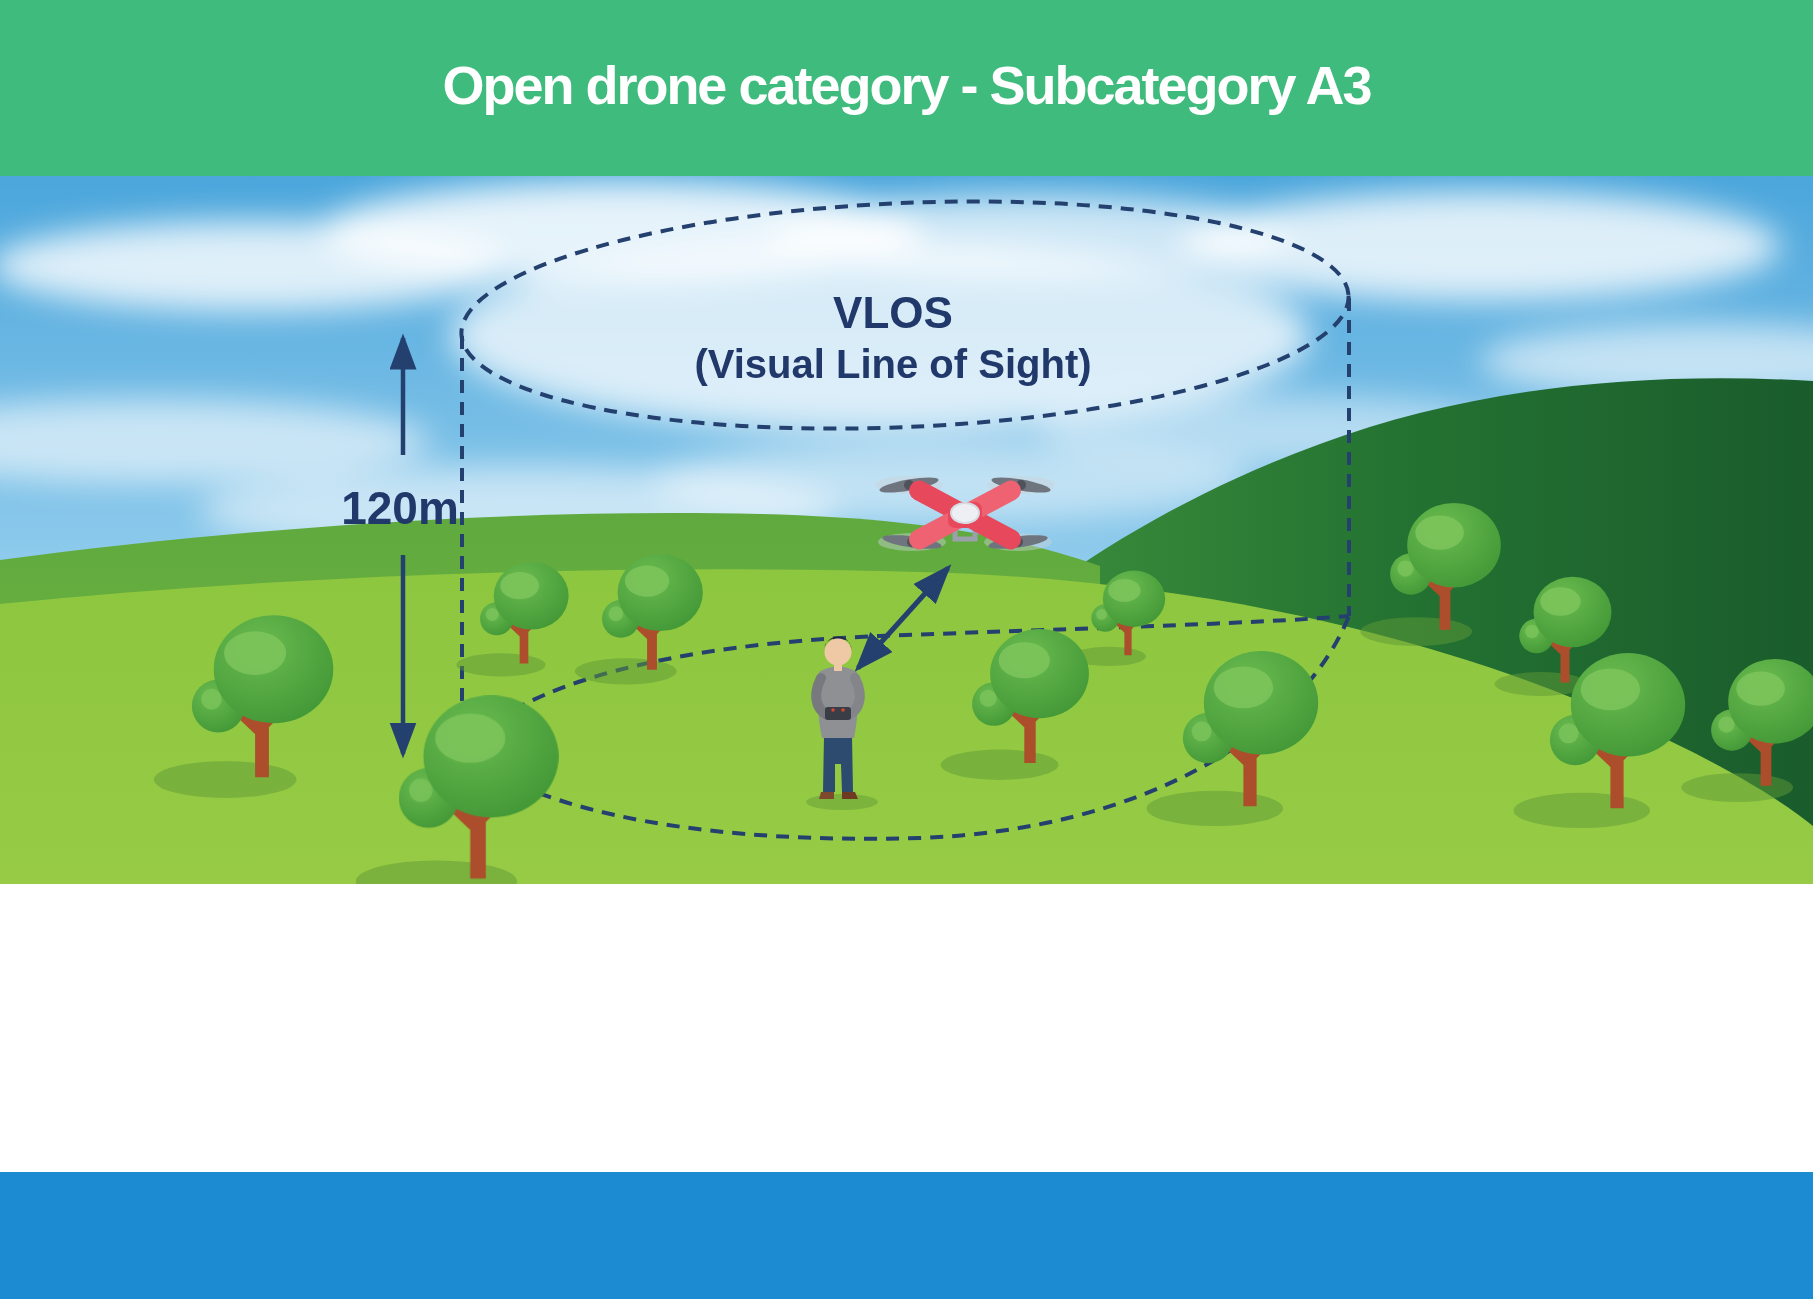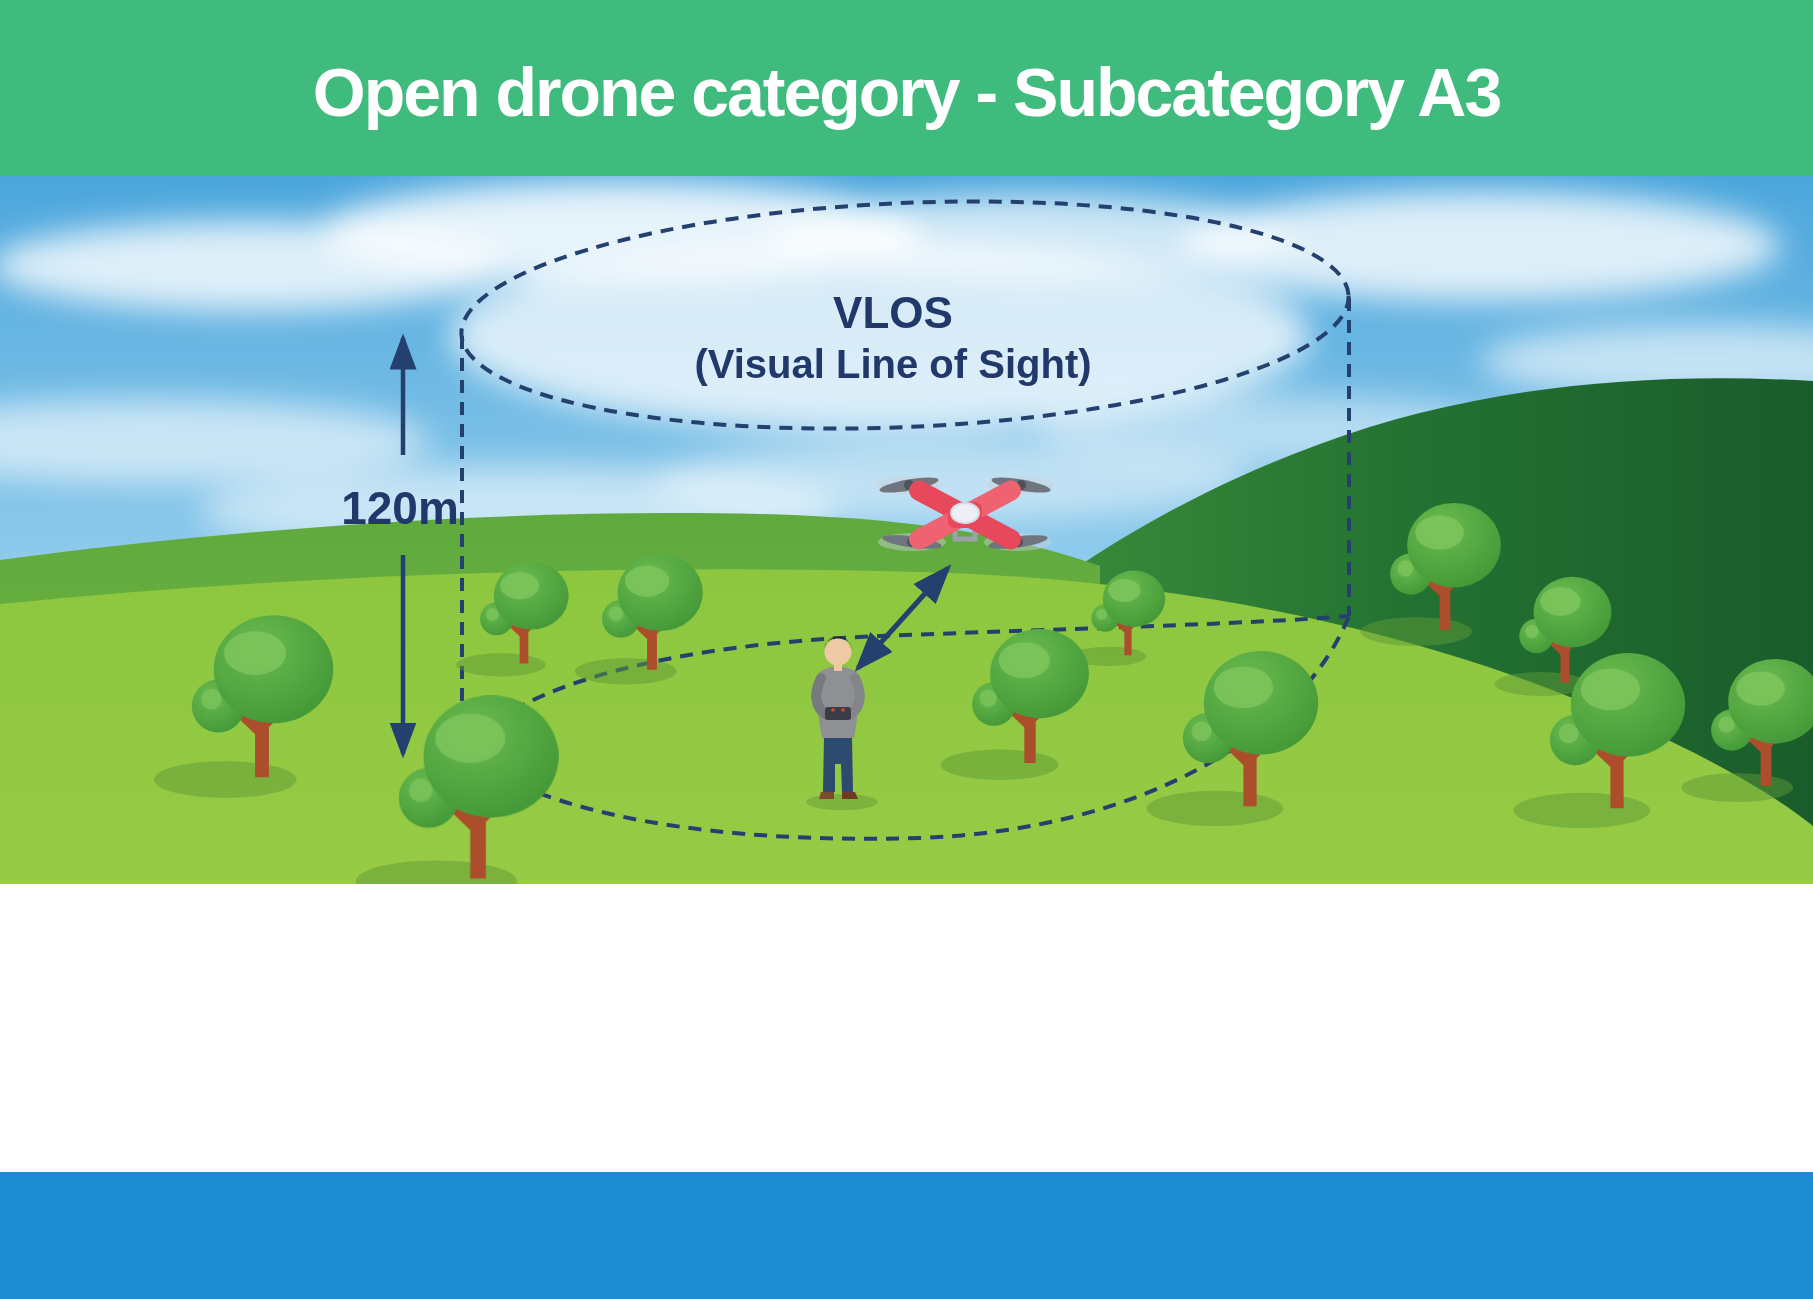--- a/index.html
+++ b/index.html
@@ -1,21 +1,21 @@
 <!DOCTYPE html>
 <html><head>
 <meta charset="utf-8">
 <style>
   html,body{margin:0;padding:0;background:#e8e8e8;}
   .poster{position:relative;width:1813px;height:1299px;background:#ffffff;overflow:hidden;
           font-family:"Liberation Sans", sans-serif;}
   
   .header{position:absolute;left:0;top:0;width:1813px;height:176px;background:#3EBB7D;}
   .header h1{position:absolute;left:0;top:58px;width:1813px;margin:0;text-align:center;
-             color:#ffffff;font-size:68px;font-weight:bold;letter-spacing:-2px;line-height:1;}
+             color:#ffffff;font-size:54px;font-weight:bold;letter-spacing:-2px;line-height:1;}
   
   .scene{position:absolute;left:0;top:176px;width:1813px;height:708px;}
   
   .band{position:absolute;left:0;top:884px;width:1813px;height:288px;background:#ffffff;}
   
   .footer{position:absolute;left:0;top:1172px;width:1813px;height:127px;background:#1D8BD2;}
 </style>
 </head>
 <body>
 

